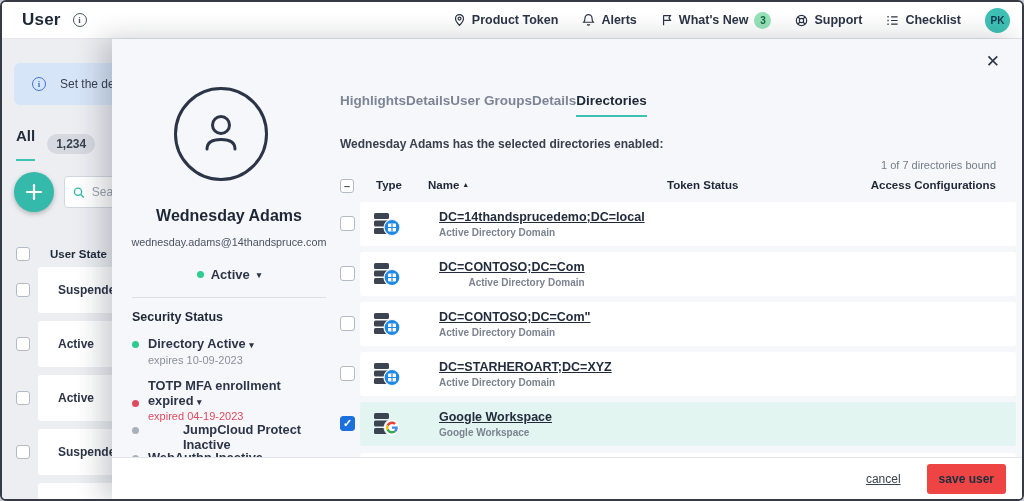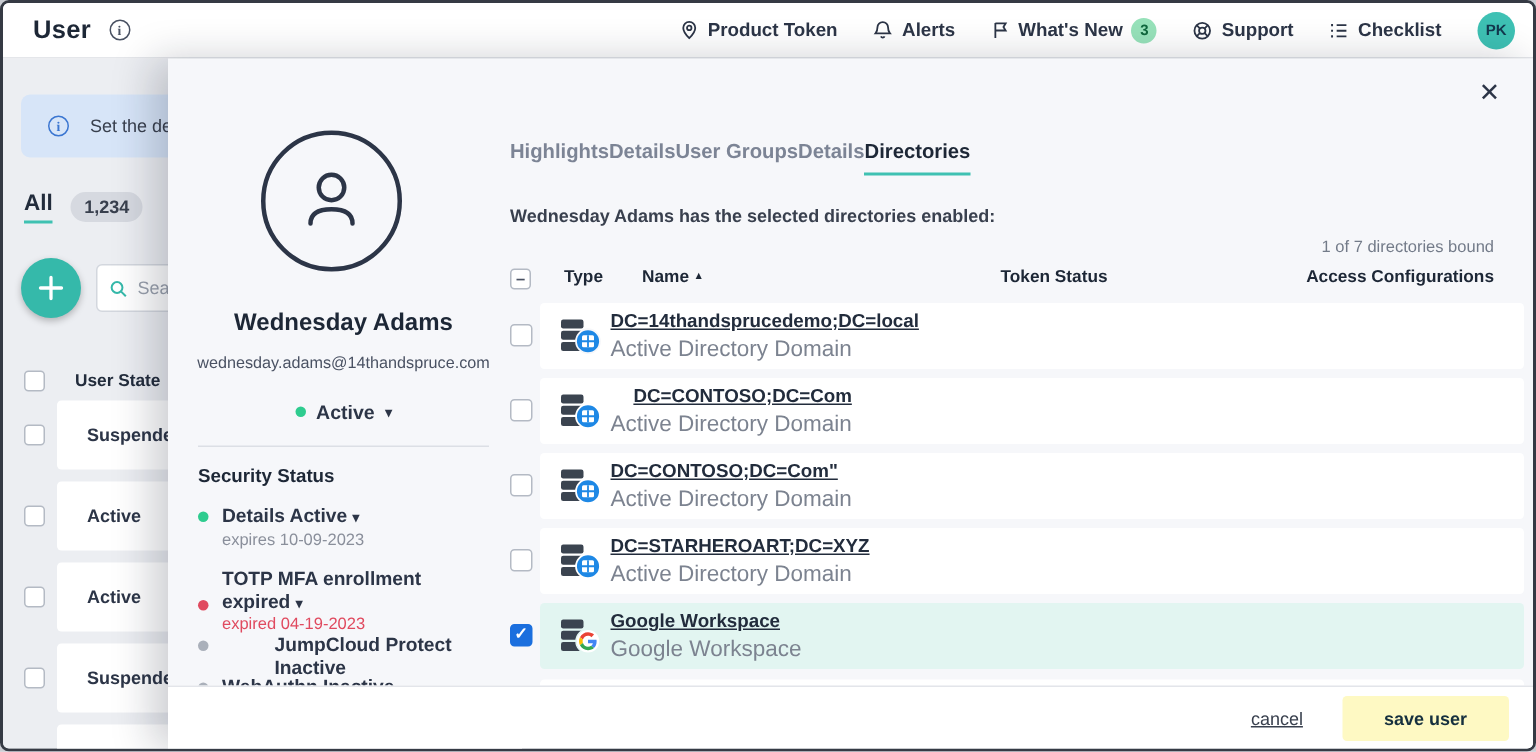--- a/index.html
+++ b/index.html
@@ -24,21 +24,21 @@
   .avatar{ width:25px; height:25px; border-radius:50%; background:#3ec1b4; color:#13384e;
     font-size:10px; font-weight:bold; display:flex; align-items:center; justify-content:center;}
   
   .bg-page{ position:absolute; inset:37px 0 0 0; background:#eceef2; }
   .banner{ position:absolute; left:12px; top:24px; width:420px; height:42px; background:#d7e5f8;
     border-radius:6px; display:flex; align-items:center; padding-left:18px; gap:14px;}
   .banner .info-badge{ border-color:#3b76d1; color:#3b76d1; margin:0;}
   .banner-text{ font-size:12px; color:#39404e;}
   .filter-tabs{ position:absolute; left:14px; top:88px; display:flex; align-items:center; gap:12px;}
   .ftab{ font-size:15px; font-weight:bold; color:#222c3c; cursor:pointer;}
-  .ftab.active{ border-bottom:2.5px solid #3fc1b2; padding-bottom:3px;}
+  .ftab.active{ border-bottom:2.5px solid #3fc1b2; padding-bottom:15px;}
   .pill{ background:#d6d9e0; border-radius:10px; font-size:12px; font-weight:bold; color:#39404e; padding:3px 9px;}
   .fab{ position:absolute; left:12px; top:133px; width:40px; height:40px; border-radius:50%;
     background:#35b9aa; color:#fff; display:flex; align-items:center; justify-content:center;
     box-shadow:0 2px 5px rgba(0,0,0,.25); cursor:pointer;}
   .searchbox{ position:absolute; left:62px; top:137px; width:210px; height:32px; background:#fff;
     border:1px solid #d3d7de; border-radius:4px; display:flex; align-items:center; padding:0 8px; gap:7px;}
   .searchbox input{ border:none; outline:none; font-size:12px; width:100%; color:#39404e; background:transparent;
     font-family:"Liberation Sans", sans-serif;}
   .searchbox input::placeholder{ color:#9aa1ad;}
   .cbx{ width:14px; height:14px; border:1.4px solid #b4bac4; border-radius:3px; background:#fff; cursor:pointer;}
@@ -75,34 +75,34 @@
   .tab.active{ color:#1d2736; border-bottom:2.5px solid #3fc1b2;}
   .mod-desc{ position:absolute; left:228px; top:98px; font-size:12px; font-weight:bold; color:#39404e;}
   .bound-note{ position:absolute; right:26px; top:120px; font-size:11px; color:#737b89;}
   .thead{ position:absolute; left:228px; right:16px; top:140px; height:18px; font-size:11.5px; font-weight:bold; color:#1d2736;}
   .thead .cbx{ position:absolute; left:0; top:0; display:flex; align-items:center; justify-content:center;
     font-size:11px; color:#4a5263; line-height:1;}
   .th-type{ position:absolute; left:36px;} .th-name{ position:absolute; left:88px;}
   .th-token{ position:absolute; left:327px;} .th-access{ position:absolute; right:10px;}
   .sort{ font-size:7px; vertical-align:2px; margin-left:3px;}
   .dir-row{ position:absolute; left:248px; right:6px; height:44px; background:#fff; border-radius:3px;
-    display:flex; align-items:center; padding-left:14px; gap:6px; cursor:pointer;}
+    display:flex; align-items:center; padding-left:14px; gap:38px; cursor:pointer;}
   .dir-row.selected{ background:#e2f5f1;}
   .row-cbx{ position:absolute; left:228px; width:15px; height:15px;}
   .row-cbx.checked{ background:#1b6fde; border-color:#1b6fde; color:#fff; font-size:11px; font-weight:bold;
     display:flex; align-items:center; justify-content:center; line-height:1;}
   .dir-text .dname{ font-size:12.5px; font-weight:bold; color:#222c3c; text-decoration:underline;}
-  .dir-text .dtype{ font-size:15px; color:#7c8390; margin-top:3px;}
+  .dir-text .dtype{ font-size:10px; color:#7c8390; margin-top:3px;font-weight:bold;}
   .dir-icon{ width:27px; height:24px; position:relative; flex:none;}
   
   .m-footer{ position:absolute; left:0; right:0; bottom:0; height:42px; background:#fff; border-top:1px solid #e3e5ea;
     display:flex; align-items:center; justify-content:flex-end; gap:26px; padding-right:16px; z-index:4;}
   .cancel-link{ font-size:12px; color:#39404e; text-decoration:underline; cursor:pointer;}
-  .save-btn{ background:#fef9c3; color:#16303e; font-size:12px; font-weight:bold; border:none;
-    border-radius:3px; padding:8px 28px; cursor:pointer; font-family:"Liberation Sans", sans-serif;}
+  .save-btn{ background:#ef4444; color:#16303e; font-size:12px; font-weight:bold; border:none;
+    border-radius:3px; padding:8px 12px; cursor:pointer; font-family:"Liberation Sans", sans-serif;}
   .rows-clip{ position:absolute; left:0; right:0; top:0; bottom:42px; overflow:hidden;}
 </style>
 </head>
 <body>
 
 <div class="frame">
 
   <div class="topbar">
     <div class="page-title">User</div>
     <div class="info-badge">i</div>
@@ -218,21 +218,21 @@
       <div class="p-status">
         <span class="dot green"></span>
         <span>Active</span>
         <span class="caret">▾</span>
       </div>
       <div class="p-divider"></div>
       <div class="sec-title">Security Status</div>
 
       <div class="sec-item" style="top:298px;">
         <span class="dot green"></span>
-        <span class="sec-label"><span>Details Active</span>
+        <span class="sec-label"><span>Directory Active</span>
           <span class="caret">▾</span>
           <div class="sec-sub gray">expires 10-09-2023</div>
         </span>
       </div>
       <div class="sec-item" style="top:340px;align-items:center;">
         <span class="dot red"></span>
         <span class="sec-label"><span>TOTP MFA enrollment expired</span>
           <span class="caret">▾</span>
           <div class="sec-sub red">expired 04-19-2023</div>
         </span>

